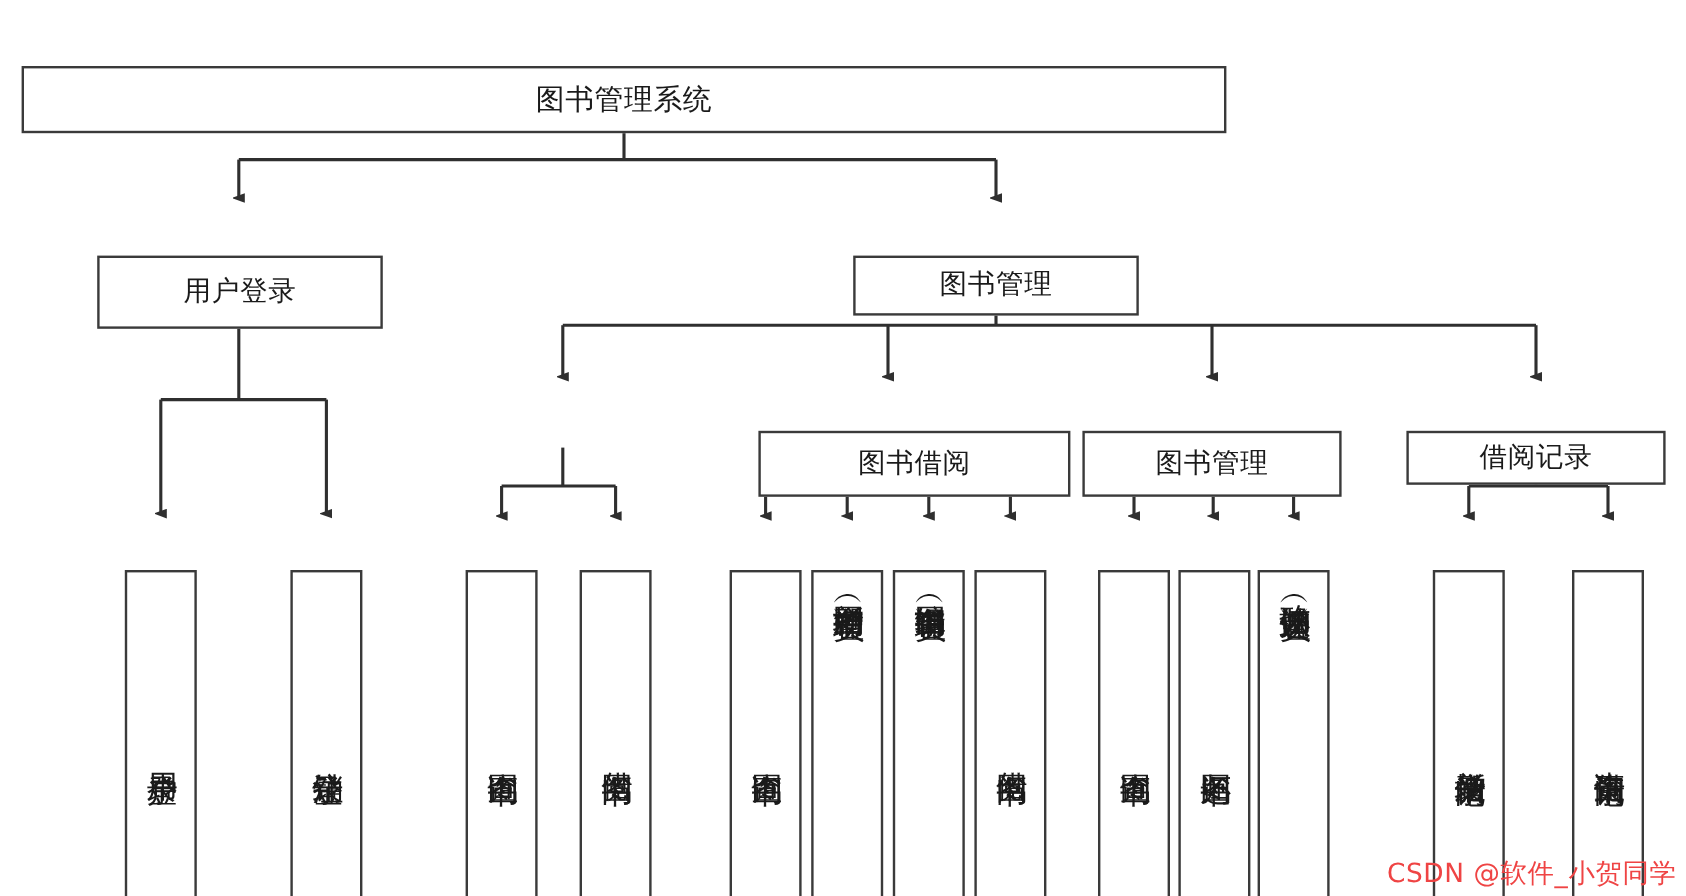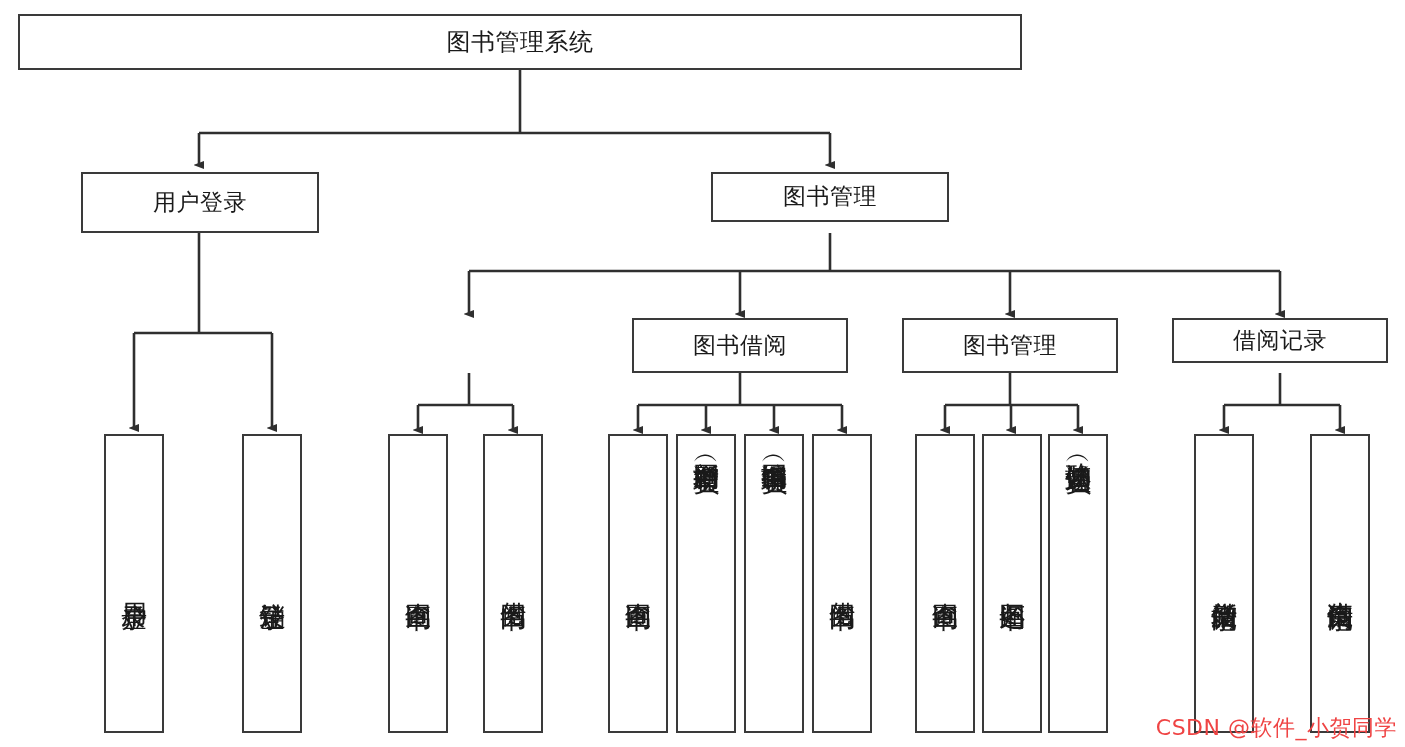--- a/index.html
+++ b/index.html
@@ -27,20 +27,21 @@
   }
   .node {
     position: absolute;
     box-sizing: border-box;
     background: #ffffff;
     border: 2px solid #3a3a3a;
     display: flex;
     align-items: center;
     justify-content: center;
     color: #1a1a1a;
+    margin-top: 41px;
   }
   .node .label {
     display: block;
     text-align: center;
     line-height: 1.18;
   }
   .node.horiz .label {
     font-size: 23px;
     letter-spacing: 0.5px;
     white-space: nowrap;
@@ -139,21 +140,21 @@
     <span class="label">图书管理系统</span>
   </div>
 
   <div class="node horiz" style="left:81px; top:172px; width:238px; height:61px;">
     <span class="label">用户登录</span>
   </div>
   <div class="node horiz" style="left:711px; top:172px; width:238px; height:50px;">
     <span class="label">图书管理</span>
   </div>
 
-  <div class="node horiz" style="left:632px; top:318px; width:216px; height:55px;">
+  <div class="node horiz" style="left:632px; top:318px; width:260px; height:55px;">
     <span class="label">图书借阅</span>
   </div>
   <div class="node horiz" style="left:902px; top:318px; width:216px; height:55px;">
     <span class="label">图书管理</span>
   </div>
   <div class="node horiz" style="left:1172px; top:318px; width:216px; height:45px;">
     <span class="label">借阅记录</span>
   </div>
 
   <div class="node vert mid" style="left:104px; top:434px; width:60px; height:299px;">

